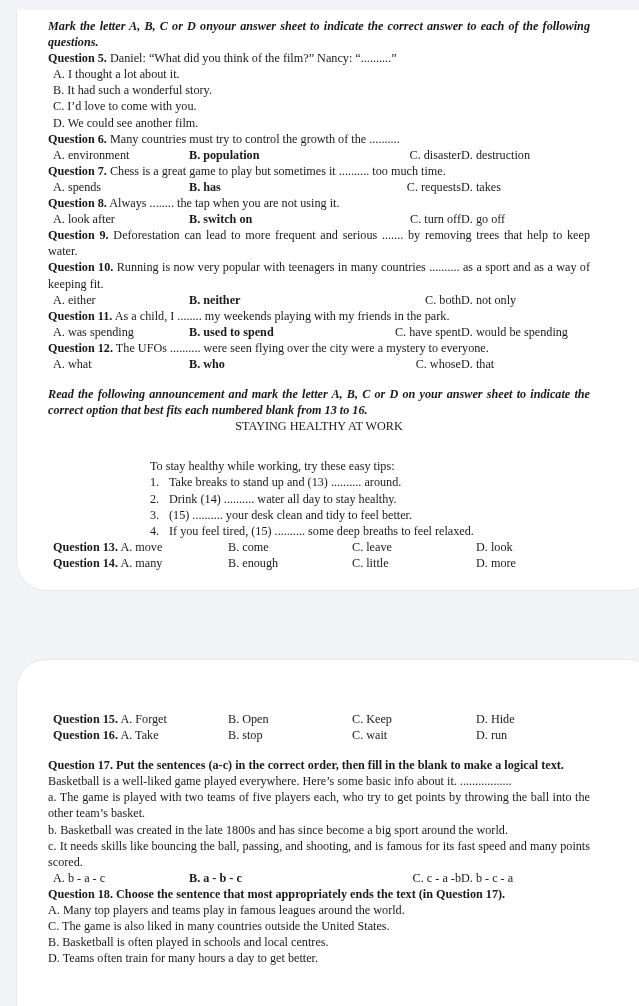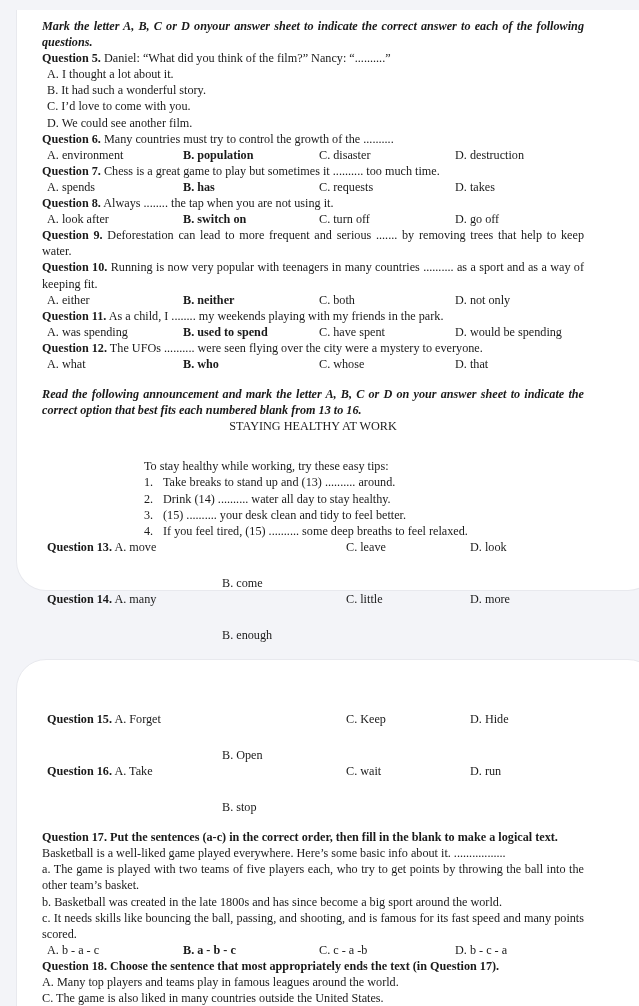--- a/index.html
+++ b/index.html
@@ -10,41 +10,41 @@
     color: #1a1a1a;
     position: relative;
   }
   .card {
     position: absolute; left: 16px; width: 640px;
     background: #ffffff;
     border: 1px solid #e8e9ee;
   }
   #card1 { top: 10px; height: 580px; border-top: none; border-radius: 0 0 30px 30px; }
   #card2 { top: 659px; height: 400px; border-radius: 30px 30px 0 0; }
-  .content { position: absolute; left: 42px; width: 542px; font-size: 12.2px; line-height: 16.1px; }
+  .content { position: absolute; left: 48px; width: 542px; font-size: 12.2px; line-height: 16.1px; }
   .instr { font-weight: bold; font-style: italic; text-align: justify; }
   .q { text-align: justify; }
   .q b { font-weight: bold; }
   .opts { display: flex; padding-left: 5px; }
   .opts span { display: block; }
   .opts .c0 { width: 136px; }
   .opts .c1 { width: 136px; font-weight: bold; }
-  .opts .c2 { width: 136px; }
+  .opts .c2 { width: 136px; text-align: right; }
   .opts .c3 { width: 120px; }
   .opts2 { display: flex; padding-left: 5px; flex-direction: column; }
   .opts2 .c0 { width: 272px; }
   .opts2 .c1 { width: 250px; }
   .gap { height: 14px; }
   .center { text-align: center; }
   .tips { padding-left: 102px; margin-top: 24px; }
   .tips .item { display: flex; }
   .tips .num { width: 19px; }
   .ann-opts { display: flex; padding-left: 5px; }
   .ann-opts .c0 { width: 175px; }
-  .ann-opts .c1 { width: 124px; margin-top: 36px; }
+  .ann-opts .c1 { width: 124px; }
   .ann-opts .c2 { width: 124px; }
   .ann-opts .c3 { width: 100px; }
   .bold { font-weight: bold; }
   .topbar { position: absolute; left: 0; top: 0; width: 639px; height: 10px; background: #f3f4f8; }
 </style>
 </head>
 <body>
 
 <div class="topbar"></div>
 
@@ -190,13 +190,14 @@
   <div class="opts">
     <span class="c0">A. b - a - c</span>
     <span class="c1">B. a - b - c</span>
     <span class="c2">C. c - a -b</span>
     <span class="c3">D. b - c - a</span>
   </div>
   <div class="bold q">Question 18. Choose the sentence that most appropriately ends the text (in Question 17).</div>
   <div>A. Many top players and teams play in famous leagues around the world.</div>
   <div>C. The game is also liked in many countries outside the United States.</div>
   <div>B. Basketball is often played in schools and local centres.</div>
+  <div>D. Teams often train for many hours a day to get better.</div>
 </div>
 
 </body></html>

